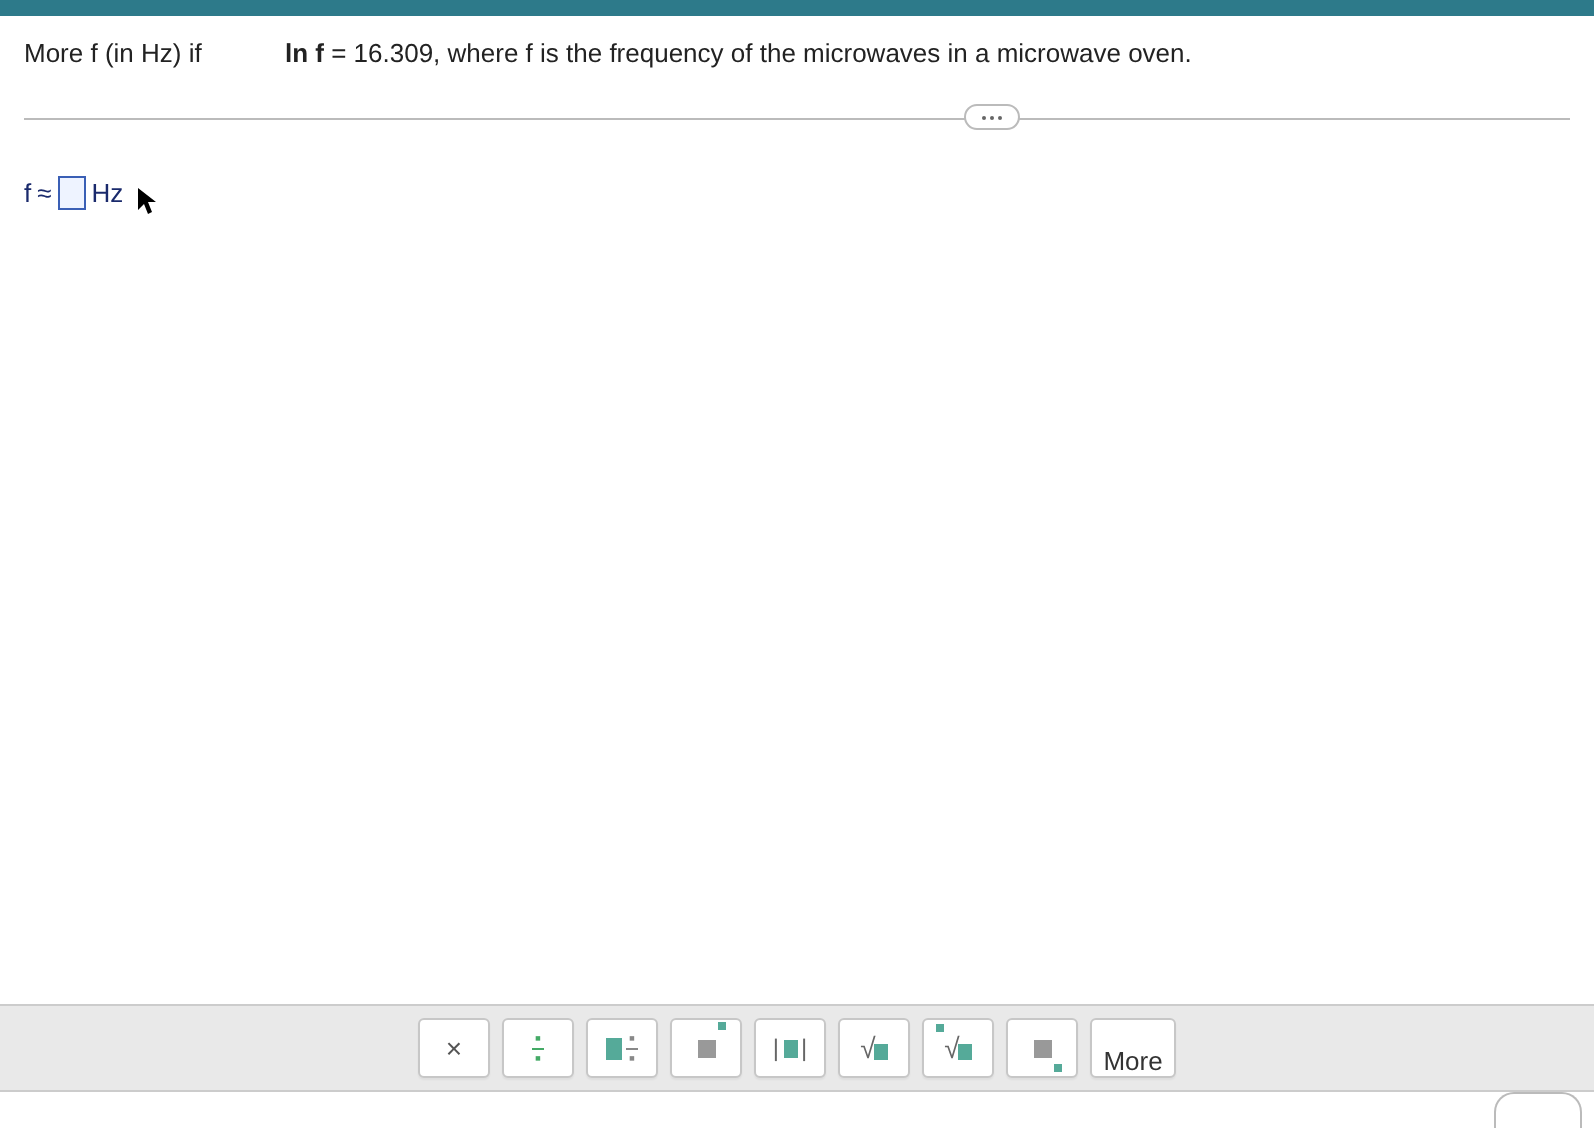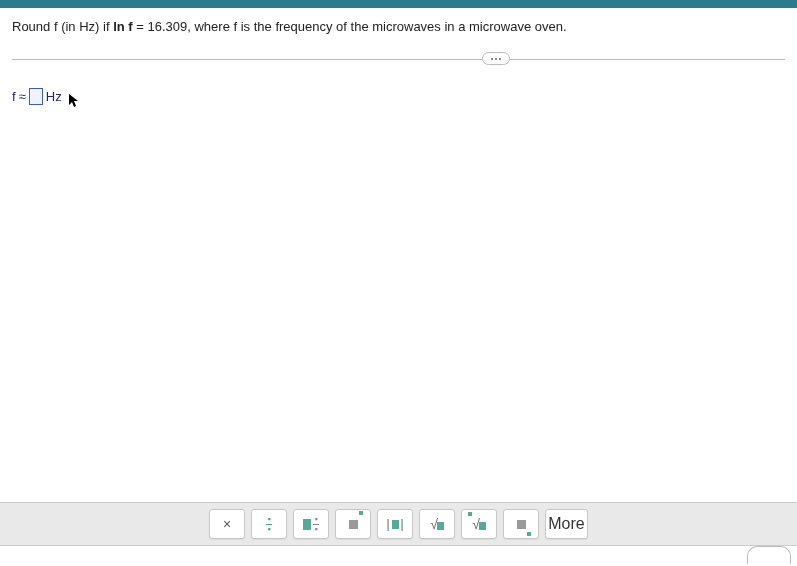--- a/index.html
+++ b/index.html
@@ -1,34 +1,34 @@
 <!DOCTYPE html>
 <html><head>
 <meta charset="utf-8">
 <style>
   * { box-sizing: border-box; margin: 0; padding: 0; }
   html, body { width: 797px; height: 566px; overflow: hidden; font-family: Arial, Helvetica, sans-serif; background: #fff; }
   .top-bar { height: 8px; background: #2d7a8a; width: 100%; }
   .content { padding: 10px 12px 0 12px; }
   .question { font-size: 13px; color: #222; line-height: 1.4; }
-  .question .bold { font-weight: bold; }
+  .question .bold { font-weight: bold; margin-left: 38px; }
   .sep-row { position: relative; margin-top: 16px; height: 14px; }
   .sep-line { position: absolute; top: 7px; left: 0; right: 0; border-top: 1px solid #bbb; }
   .sep-pill { position: absolute; left: 470px; top: 0; background: #fff; border: 1px solid #bbb; border-radius: 8px; width: 28px; height: 13px; display: flex; align-items: center; justify-content: center; cursor: pointer; }
   .sep-pill .dot { width: 2px; height: 2px; background: #666; border-radius: 50%; margin: 0 1px; }
   .answer-area { margin-top: 22px; font-size: 13px; color: #1a2a6c; }
   .answer-line { display: flex; align-items: center; gap: 3px; color: #1a2a6c; }
   .answer-line .f { color: #1a2a6c; }
   .approx { font-size: 13px; }
   .input-box { width: 14px; height: 17px; border: 1.5px solid #3a5fb5; background: #eef3ff; display: inline-block; }
   .hint { color: #1a2a6c; font-size: 12.5px; margin-top: 3px; }
   .cursor-arrow { position: absolute; left: 69px; top: 94px; width: 10px; height: 14px; pointer-events: none; }
   .palette-bar { position: absolute; left: 0; bottom: 20px; width: 797px; height: 44px; background: #e9e9e9; border-top: 1px solid #ccc; border-bottom: 1px solid #ccc; display: flex; align-items: center; justify-content: center; gap: 6px; }
   .pal-btn { width: 36px; height: 30px; background: #fff; border: 1px solid #c7c7c7; border-radius: 3px; display: flex; align-items: center; justify-content: center; font-size: 14px; color: #555; cursor: pointer; box-shadow: 0 1px 1px rgba(0,0,0,0.05); }
-  .pal-btn.more { width: 43px; font-size: 16px; color: #333; }
+  .pal-btn.more { width: 43px; font-size: 13px; color: #333; align-items: flex-end; }
   .bottom-strip { position: absolute; left: 0; bottom: 0; width: 797px; height: 20px; background: #fff; }
   .bottom-strip .right-btn { position: absolute; right: 6px; top: 0; width: 44px; height: 18px; border: 1px solid #bbb; border-bottom: none; border-radius: 10px 10px 0 0; background: #fff; }
   .frac { display:inline-flex; flex-direction:column; align-items:center; font-size:9px; line-height:1; }
   .frac .n { border-bottom:1px solid #4a6; padding:0 1px; color:#4a6; }
   .frac .d { padding:0 1px; color:#4a6; }
   .frac.gray .n { border-bottom:1px solid #888; color:#888; }
   .frac.gray .d { color:#888; }
   .mixed { display:inline-flex; align-items:center; gap:2px; }
   .mixed .whole { width:8px; height:11px; background:#5a9; }
   .sup { position:relative; }
@@ -43,21 +43,21 @@
   .sub .base { width:9px; height:9px; background:#999; display:inline-block; }
   .sub .s { position:absolute; bottom:-4px; right:-5px; width:4px; height:4px; background:#5a9; }
 </style>
 </head>
 <body>
 
 <div class="top-bar"></div>
 
 <div class="content">
   <div class="question">
-    <span>Round f (in Hz) if </span><span class="bold">ln f</span><span> = 16.309, where f is the frequency of the microwaves in a microwave oven.</span>
+    <span>More f (in Hz) if </span><span class="bold">ln f</span><span> = 16.309, where f is the frequency of the microwaves in a microwave oven.</span>
   </div>
 
   <div class="sep-row">
     <div class="sep-line"></div>
     <div class="sep-pill">
       <span class="dot"></span>
       <span class="dot"></span>
       <span class="dot"></span>
     </div>
   </div>

